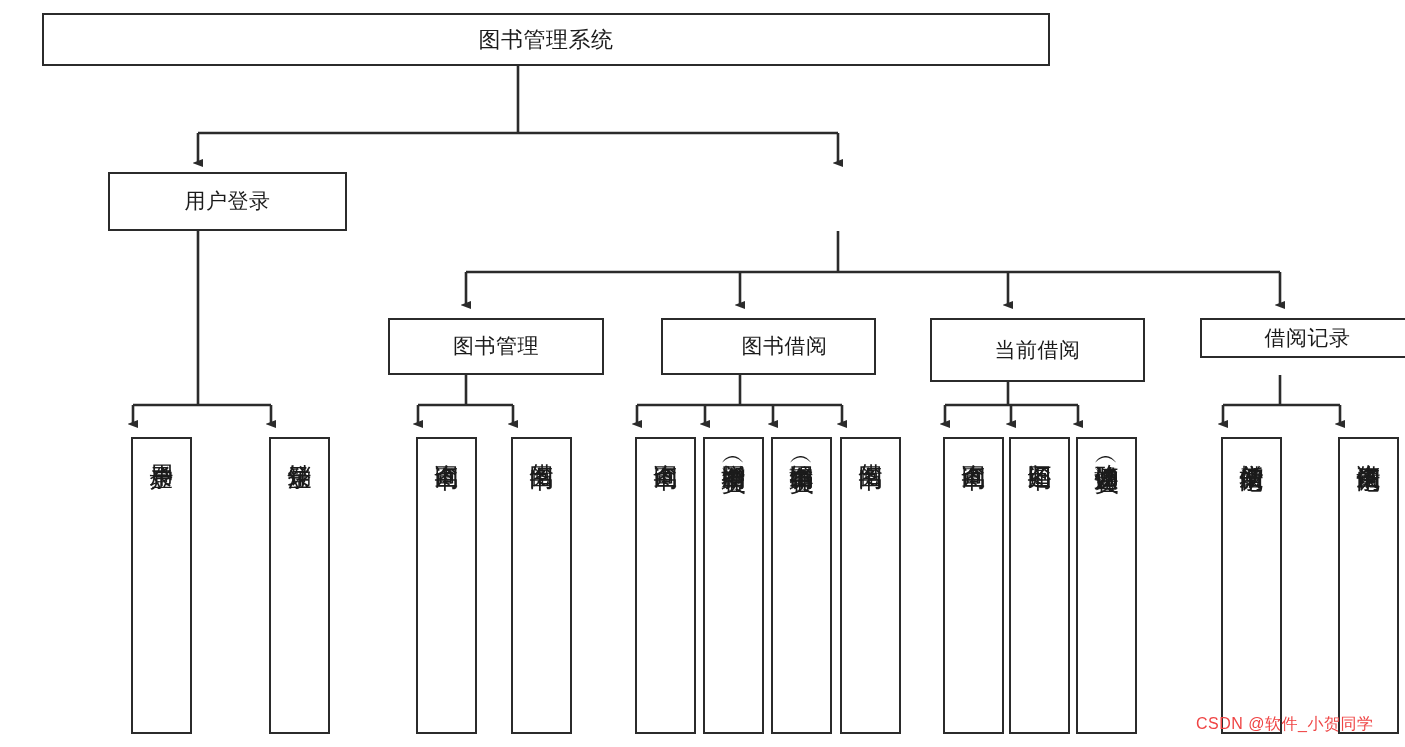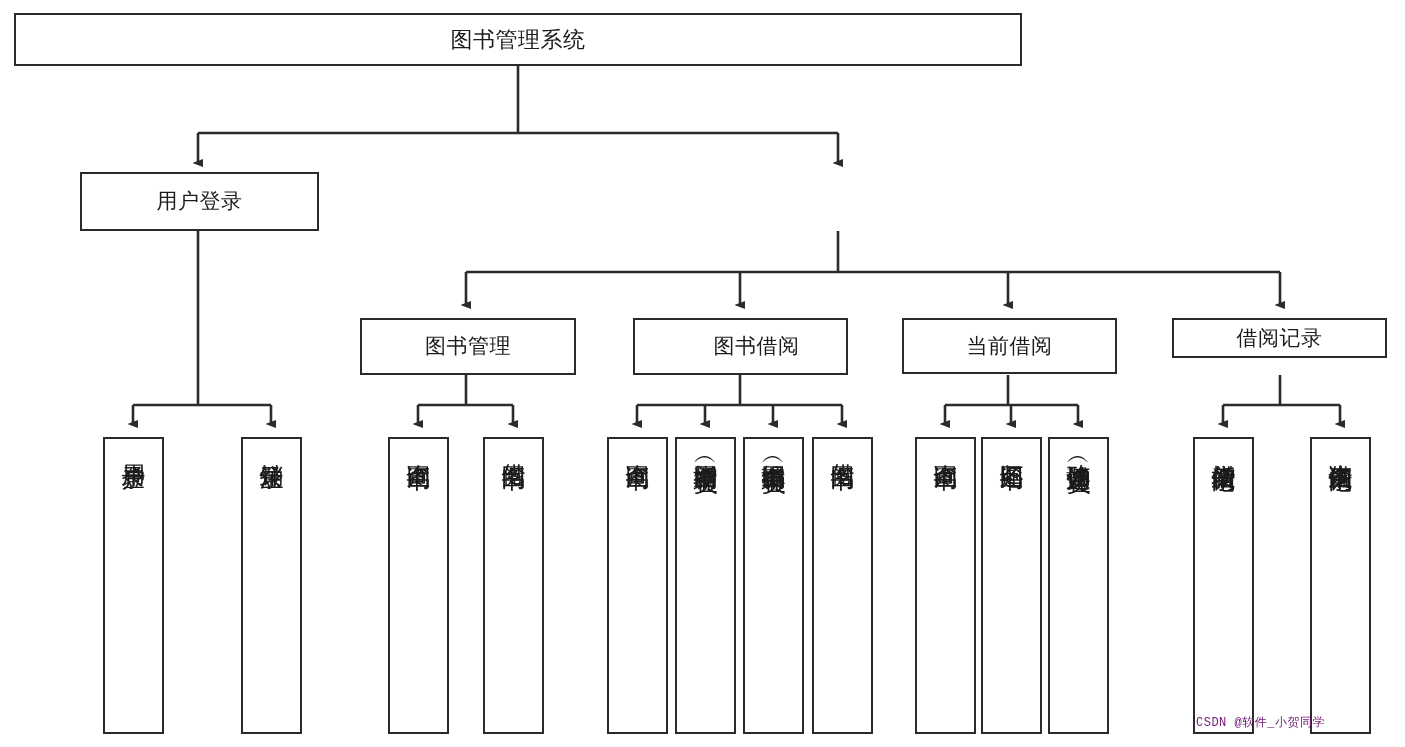--- a/index.html
+++ b/index.html
@@ -27,20 +27,21 @@
   }
   .node {
     position: absolute;
     box-sizing: border-box;
     border: 2px solid #2b2b2b;
     background: #ffffff;
     display: flex;
     align-items: center;
     justify-content: center;
     color: #1b1b1b;
+    margin-left: 28px;
   }
   .node .label {
     display: block;
     text-align: center;
     line-height: 1.05;
     letter-spacing: 0.5px;
   }
   .node.horiz .label {
     writing-mode: horizontal-tb;
     font-size: 21px;
@@ -53,25 +54,24 @@
     writing-mode: vertical-rl;
     text-orientation: upright;
     font-size: 24px;
     line-height: 1.0;
     letter-spacing: 1px;
     max-height: 288px;
   }
   #root-node .label { font-size: 22px; }
   .watermark {
     position: absolute;
-    font-size: 12px;
-    color: #701a75;
+    font-size: 16px;
+    color: #ef4444;
     white-space: nowrap;
     letter-spacing: 0.5px;
-    font-family: Liberation Mono, monospace;
   }
 </style>
 </head>
 <body>
 
 <div id="canvas">
 
   <svg class="wires" viewBox="0 0 1405 747" xmlns="http://www.w3.org/2000/svg">
     <defs>
       <marker id="arrow" markerWidth="10" markerHeight="10" refX="4" refY="5" orient="auto" markerUnits="userSpaceOnUse">
@@ -129,21 +129,21 @@
   <div class="node horiz" style="left:80px; top:172px; width:239px; height:59px;">
     <span class="label">用户登录</span>
   </div>
 
   <div class="node horiz" style="left:360px; top:318px; width:216px; height:57px;">
     <span class="label">图书管理</span>
   </div>
   <div class="node horiz" style="left:633px; top:318px; width:215px; height:57px;padding-left:32px;">
     <span class="label">图书借阅</span>
   </div>
-  <div class="node horiz" style="left:902px; top:318px; width:215px; height:56px;">
+  <div class="node horiz" style="left:902px; top:318px; width:215px; height:64px;">
     <span class="label">当前借阅</span>
   </div>
   <div class="node horiz" style="left:1172px; top:318px; width:215px; height:40px;">
     <span class="label">借阅记录</span>
   </div>
 
   <div class="node vert" style="left:103px; top:437px; width:61px; height:297px;">
     <span class="label">用户登录</span>
   </div>
   <div class="node vert" style="left:241px; top:437px; width:61px; height:297px;">

